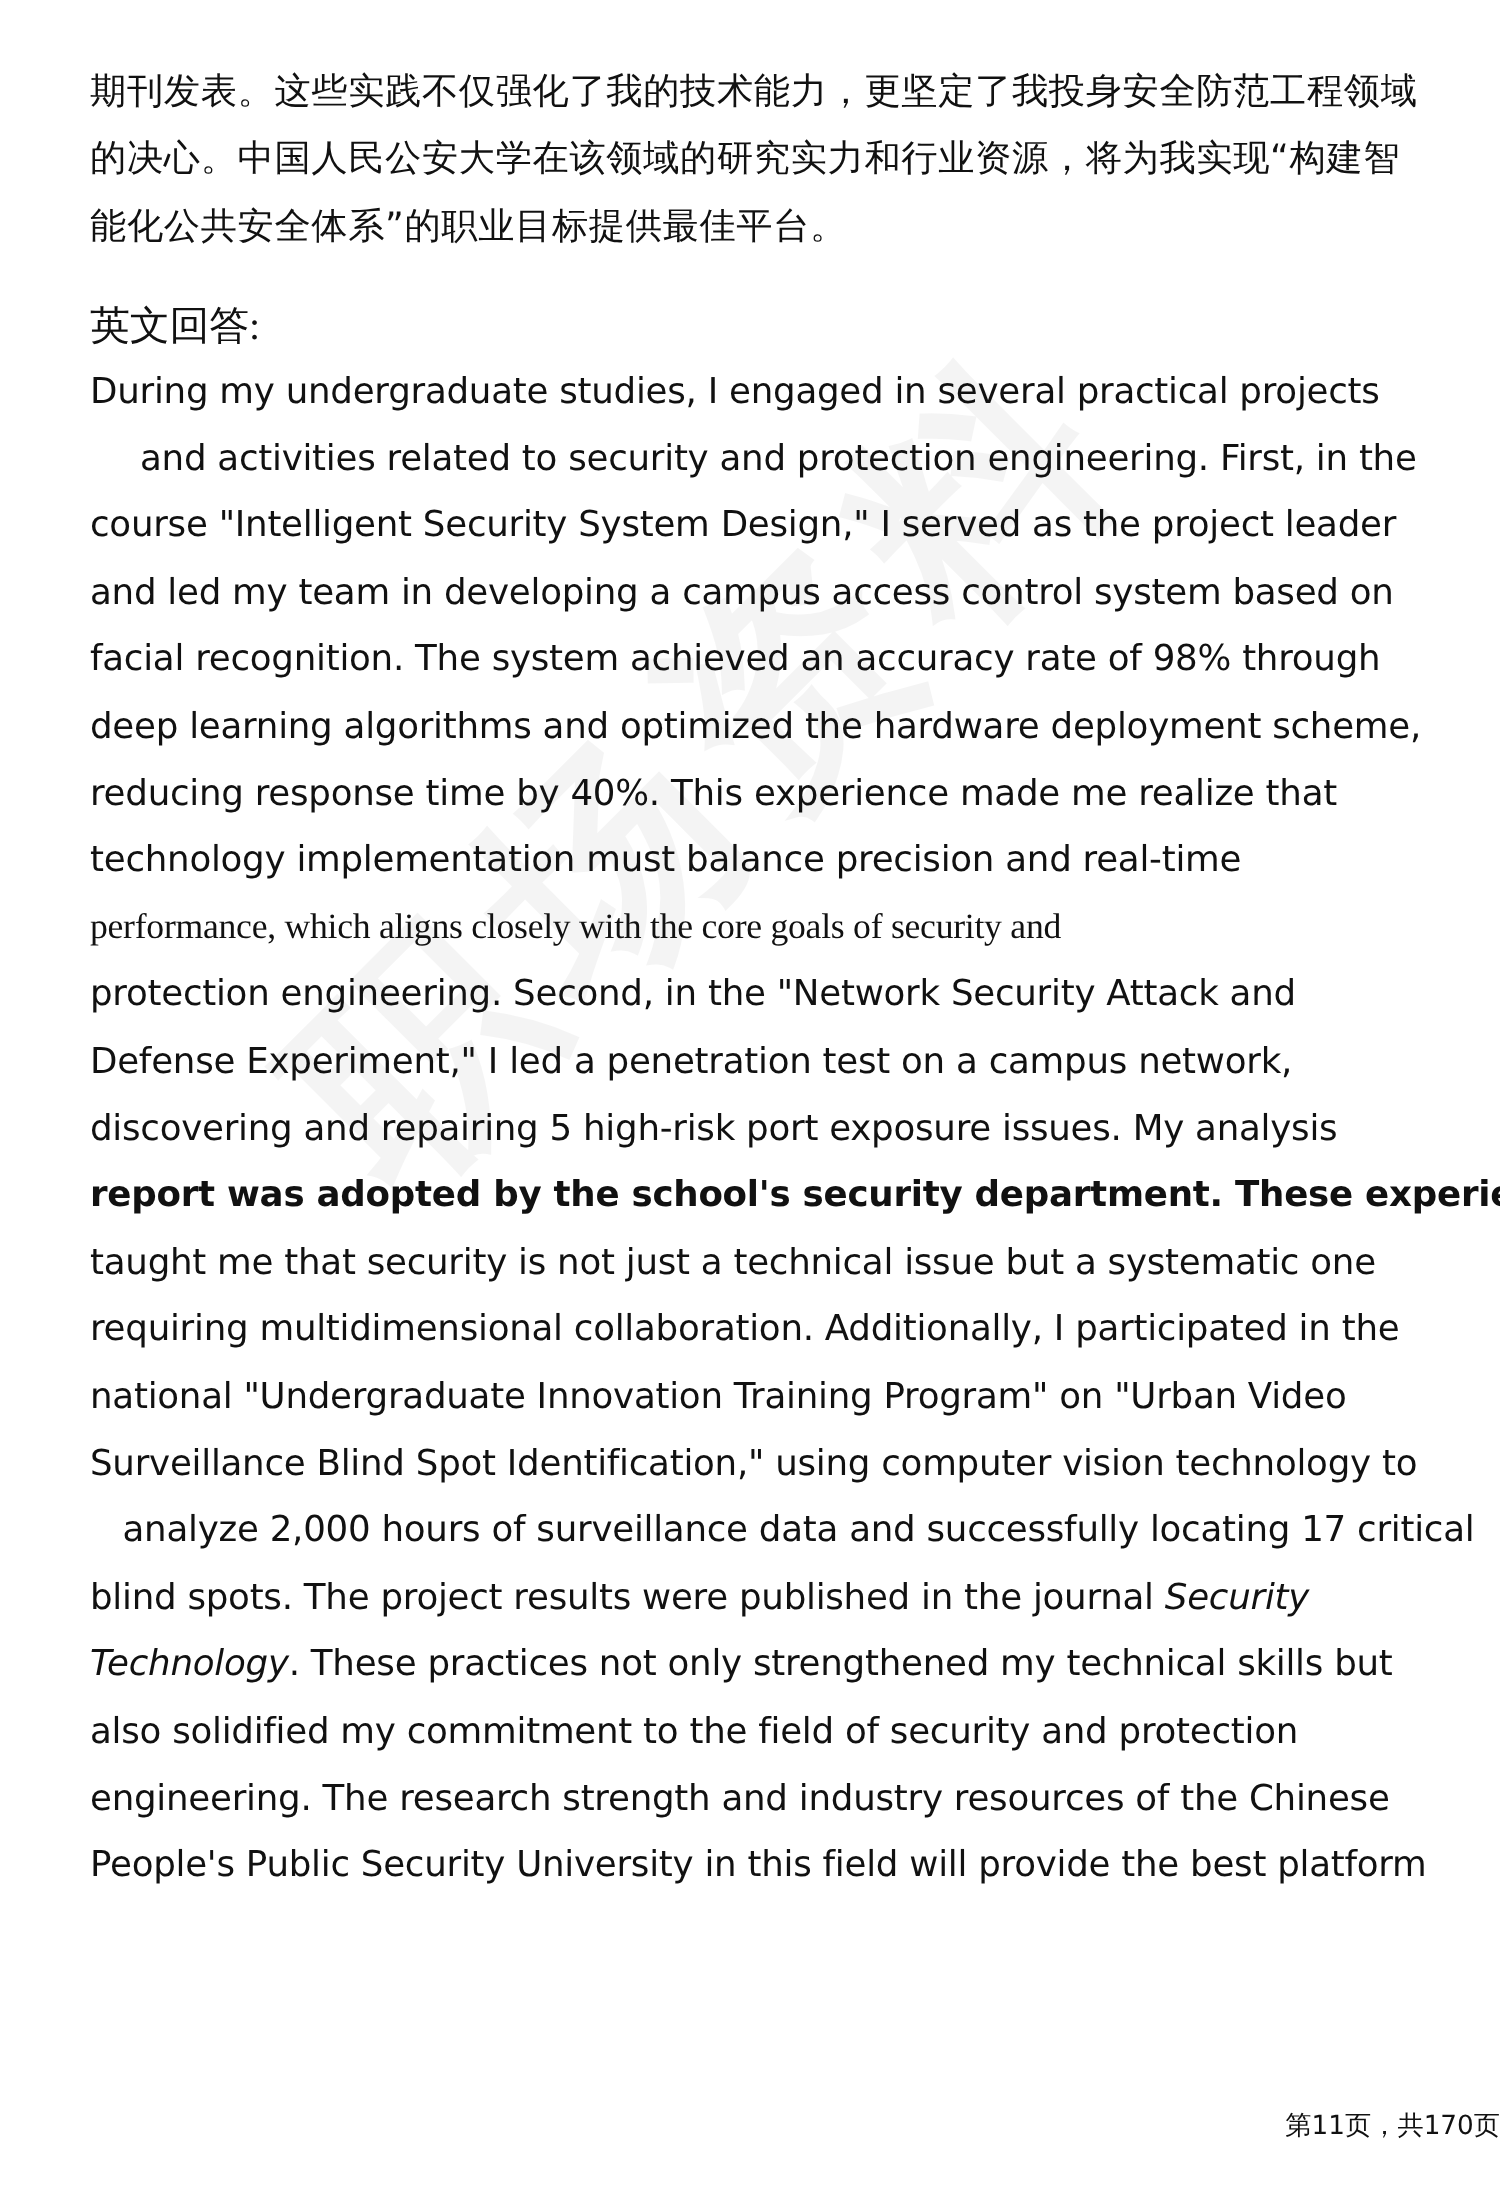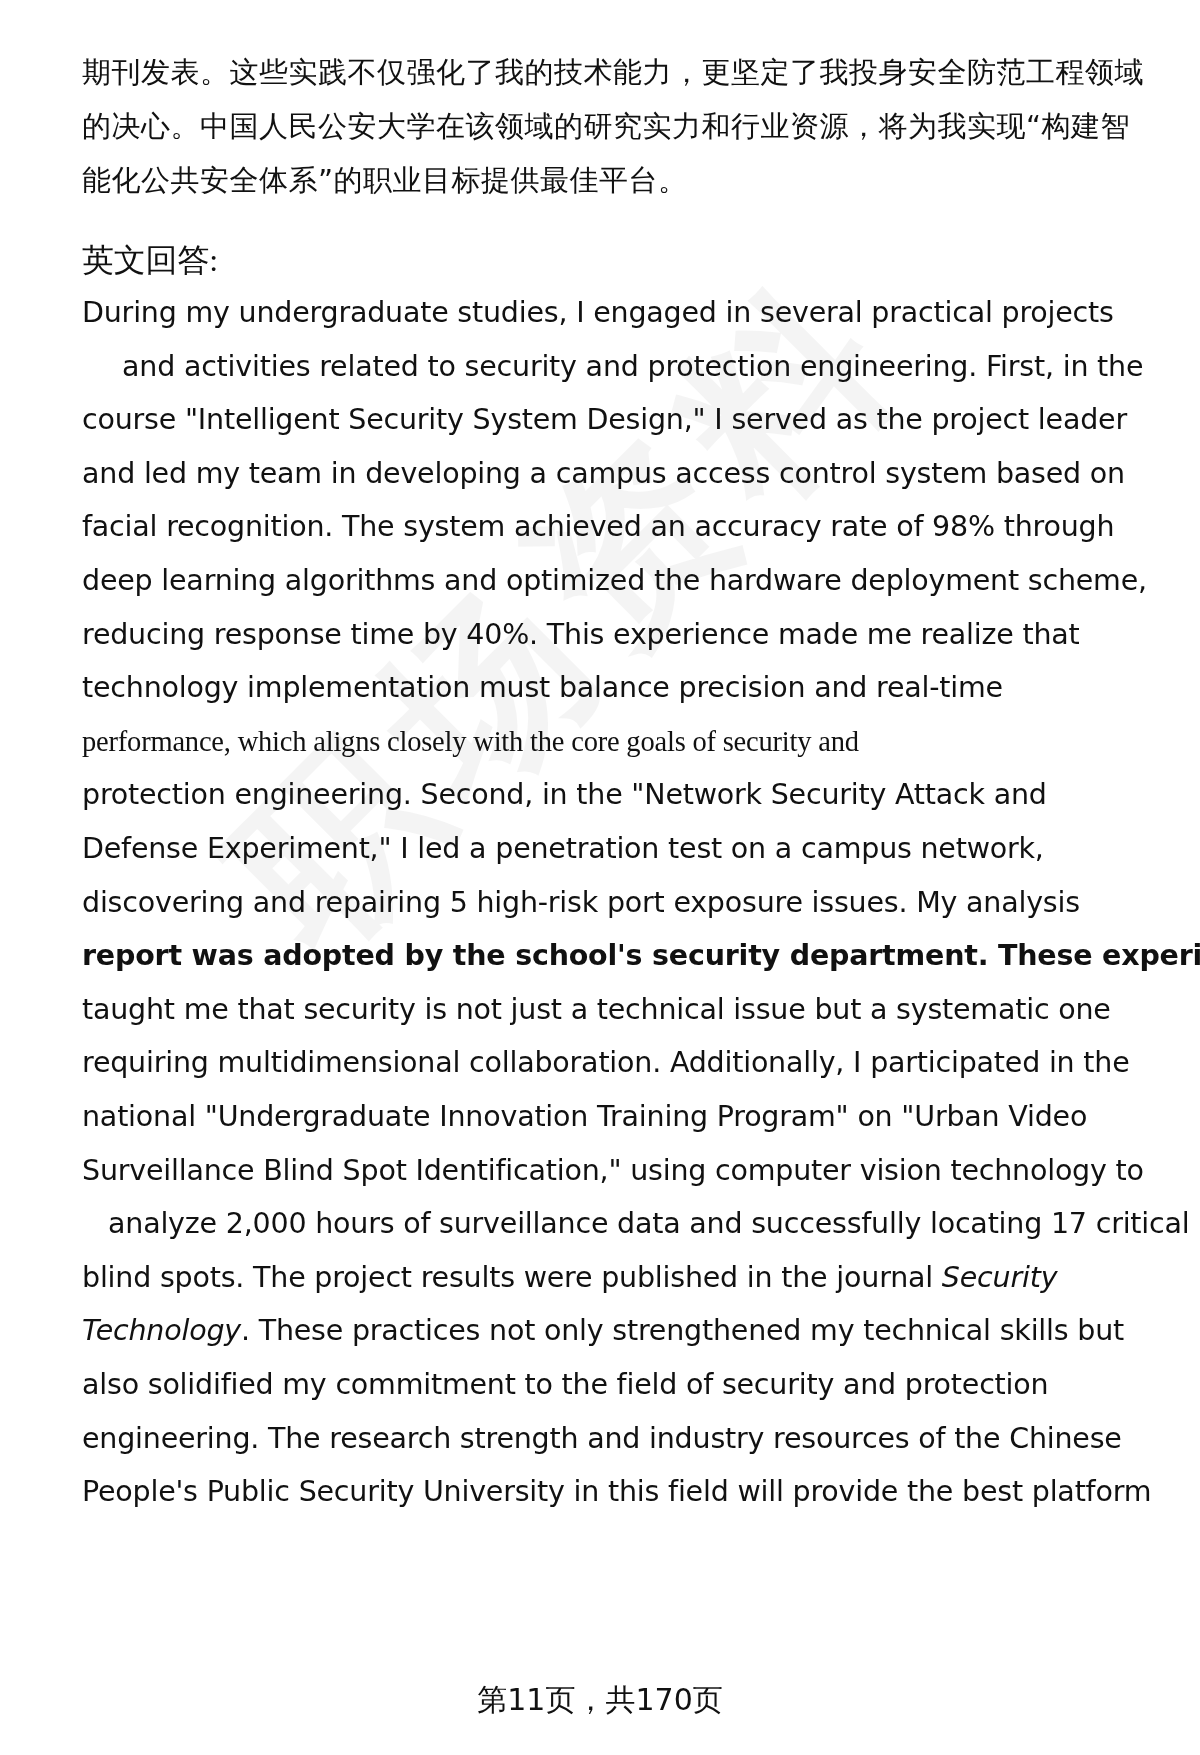--- a/index.html
+++ b/index.html
@@ -4,27 +4,27 @@
 <style>
   html, body { margin: 0; padding: 0; background: #ffffff; }
   body { width: 1200px; height: 1755px; position: relative; overflow: hidden;
          font-family: "DejaVu Sans", "Liberation Sans", sans-serif; color: #111111; }
   .page { position: absolute; left: 0; top: 0; width: 1200px; height: 1755px; }
   .watermark { position: absolute; left: 180px; top: 820px; width: 1100px;
                transform: rotate(-45deg); transform-origin: left top;
                font-size: 190px; font-weight: bold; color: rgba(0,0,0,0.045);
                letter-spacing: 20px; white-space: nowrap; pointer-events: none;
                font-family: "DejaVu Sans", sans-serif; }
-  .line { position: absolute; left: 82px; white-space: nowrap; font-size: 28.5px;
+  .line { position: absolute; left: 72px; white-space: nowrap; font-size: 28.5px;
           line-height: 40px; letter-spacing: -0.2px; }
   .cn { font-size: 29px; letter-spacing: 0.5px; }
   .heading { font-size: 32px; font-family: Liberation Serif, serif; }
   em { font-style: italic; }
-  .footer { position: absolute; left: 0; width: 1200px; top: 1680px; text-align: center;
-            font-size: 30px; line-height: 40px; }
+  .footer { position: absolute; left: 0; width: 1200px; top: 1680px; text-align: right;
+            font-size: 21px; line-height: 40px; }
 </style>
 </head>
 <body>
 
 <div class="page">
   <div class="watermark">职场资料</div>
 
   <div class="line cn" style="top:52px">期刊发表。这些实践不仅强化了我的技术能力，更坚定了我投身安全防范工程领域</div>
   <div class="line cn" style="top:106px">的决心。中国人民公安大学在该领域的研究实力和行业资源，将为我实现“构建智</div>
   <div class="line cn" style="top:160px">能化公共安全体系”的职业目标提供最佳平台。</div>

